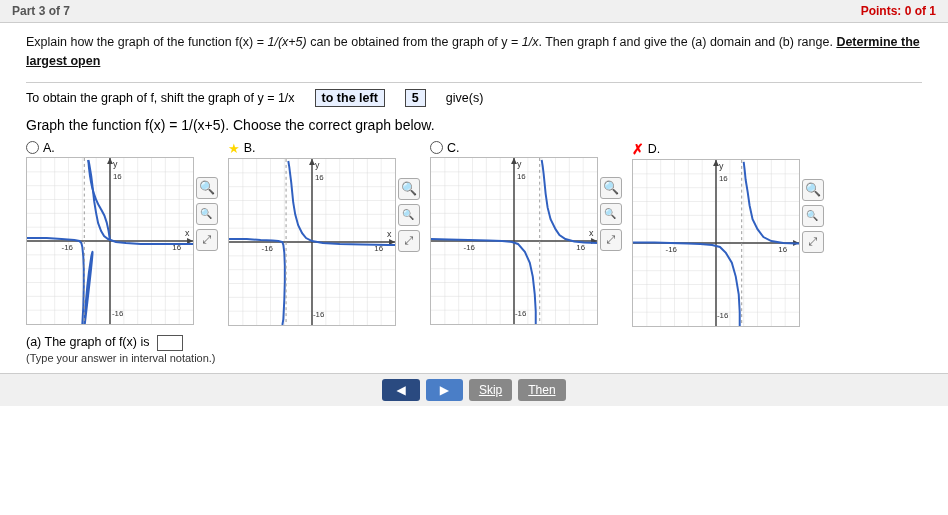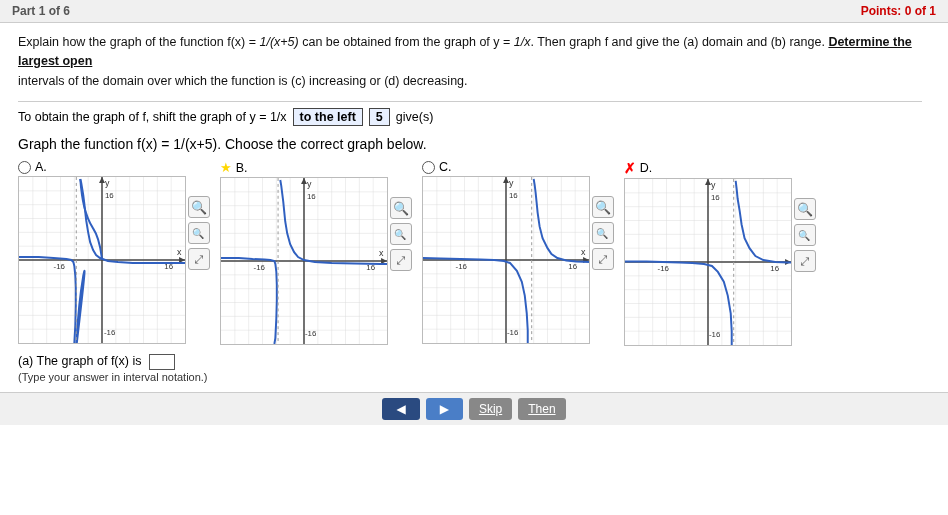--- a/index.html
+++ b/index.html
@@ -17,20 +17,21 @@
       border-bottom: 1px solid #ccc;
       padding: 4px 12px;
       display: flex;
       justify-content: space-between;
       align-items: center;
       font-size: 12px;
     }
 
     .main-content {
       padding: 10px 26px 8px 18px;
+      margin-left: 8px;
     }
 
     .problem-text {
       font-size: 12.5px;
       line-height: 1.55;
       color: #111;
       margin-bottom: 10px;
     }
 
     .problem-text .math {
@@ -38,21 +39,21 @@
     }
 
     .bold-underline {
       font-weight: bold;
       text-decoration: underline;
     }
 
     .answer-line {
       display: flex;
       align-items: center;
-      gap: 6px;
+      gap: 20px;
       margin-bottom: 10px;
       font-size: 12.5px;
     }
 
     .graph-section-label {
       font-size: 14px;
       margin-bottom: 8px;
     }
 
     .graphs-row {
@@ -201,29 +202,28 @@
       background: #e8f0ff;
       font-weight: bold;
       min-width: 20px;
       text-align: right;
     }
   </style>
 </head>
 <body>
 
 <div class="top-bar">
-  <span style="font-weight:bold;color:#555;">Part 1 of 6</span>
+  <span style="font-weight:bold;color:#555;">Part 3 of 7</span>
   <span style="color:#c00;font-weight:bold;text-align:right;">Points: 0 of 1</span>
 </div>
 
 <div class="main-content">
 
   <div class="problem-text">
     <span>Explain how the graph of the function f(x) = <span class="math">1/(x+5)</span> can be obtained from the graph of y = <span class="math">1/x</span>. Then graph f and give the (a) domain and (b) range. <span class="bold-underline">Determine the largest open</span></span><br>
-    <span>intervals of the domain over which the function is (c) increasing or (d) decreasing.</span>
   </div>
 
   <hr class="separator-line">
 
   <div class="answer-line">
     <span>To obtain the graph of f, shift the graph of y = <span class="math">1/x</span></span>
     <span class="inline-box">to the left</span>
     <span class="inline-box">5</span>
     <span>give(s)</span>
   </div>

